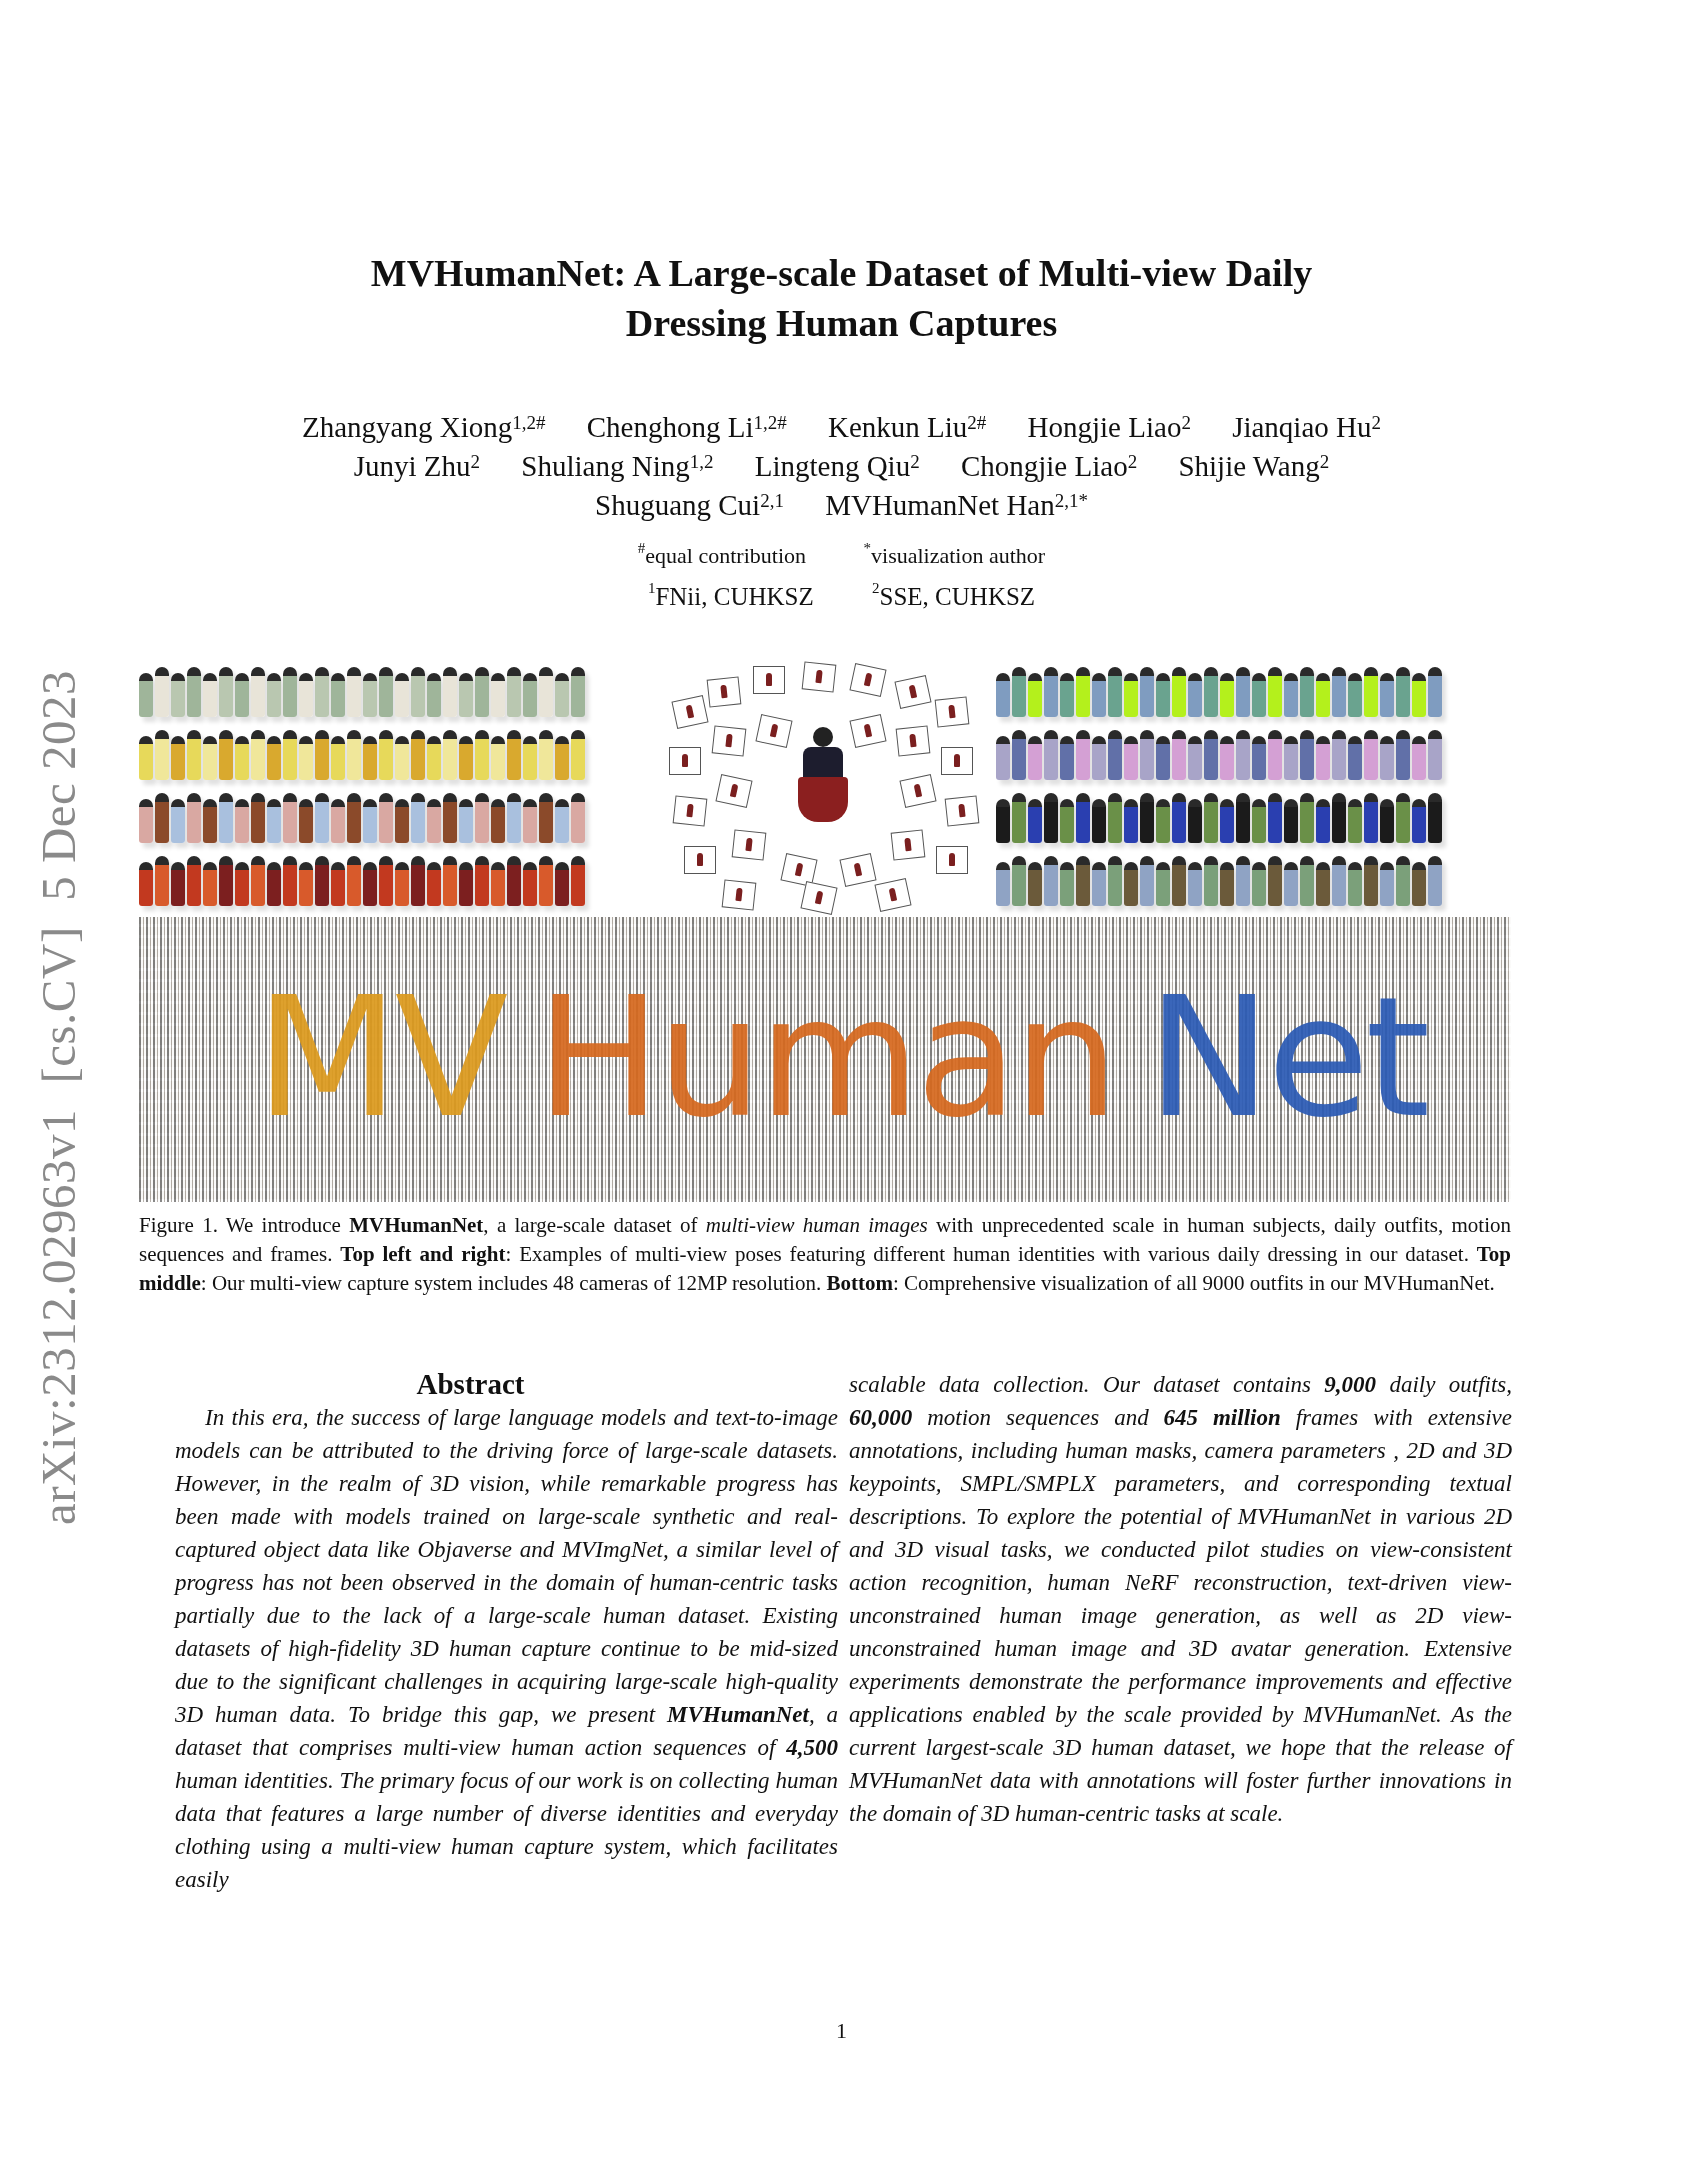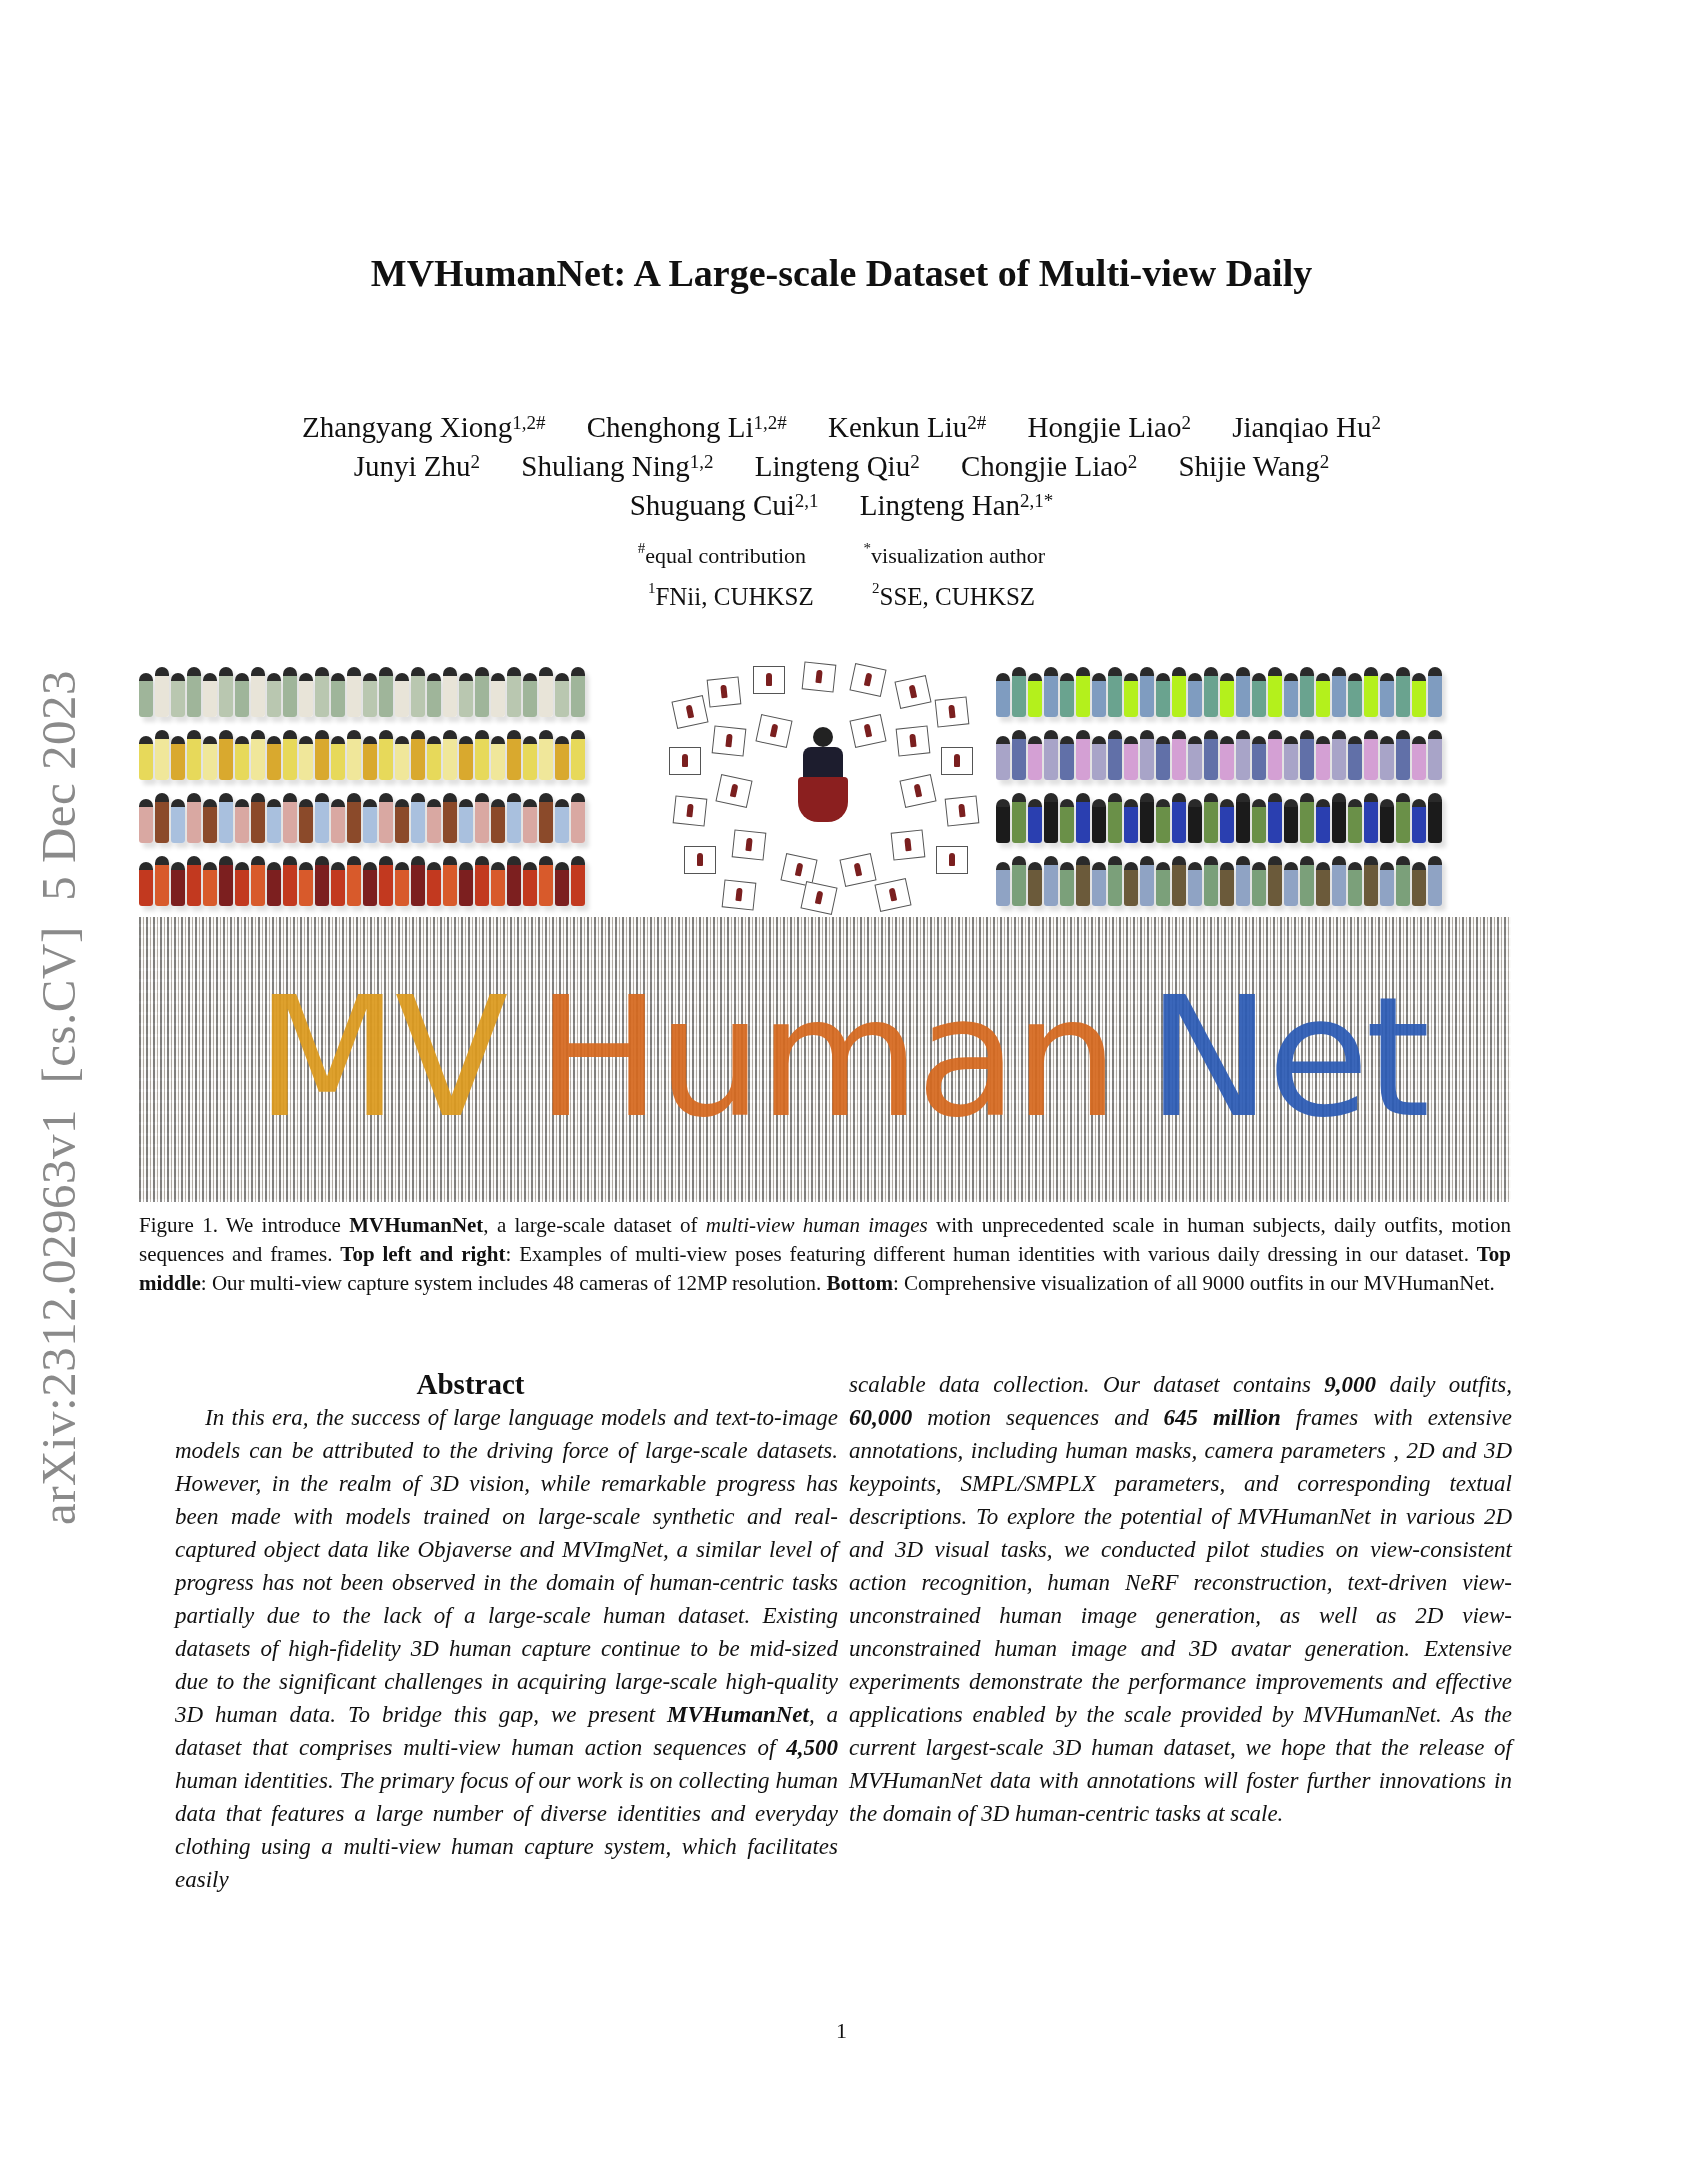--- a/index.html
+++ b/index.html
@@ -43,40 +43,41 @@
   .col b{font-weight:bold;}
   .page-num{position:absolute;left:0;width:1683px;top:2018px;text-align:center;font-size:22px;}
 </style>
 </head>
 <body>
 
 <div class="arxiv">arXiv:2312.02963v1  [cs.CV]  5 Dec 2023</div>
 
 <div class="title">
   <div>MVHumanNet: A Large-scale Dataset of Multi-view Daily</div>
+  <div>Dressing Human Captures</div>
 </div>
 
 <div class="authors">
   <div class="row">
     <span class="author"><span>Zhangyang Xiong</span><sup>1,2#</sup></span>
     <span class="author"><span>Chenghong Li</span><sup>1,2#</sup></span>
     <span class="author"><span>Kenkun Liu</span><sup>2#</sup></span>
     <span class="author"><span>Hongjie Liao</span><sup>2</sup></span>
     <span class="author"><span>Jianqiao Hu</span><sup>2</sup></span>
   </div>
   <div class="row">
     <span class="author"><span>Junyi Zhu</span><sup>2</sup></span>
     <span class="author"><span>Shuliang Ning</span><sup>1,2</sup></span>
     <span class="author"><span>Lingteng Qiu</span><sup>2</sup></span>
     <span class="author"><span>Chongjie Liao</span><sup>2</sup></span>
     <span class="author"><span>Shijie Wang</span><sup>2</sup></span>
   </div>
   <div class="row">
     <span class="author"><span>Shuguang Cui</span><sup>2,1</sup></span>
-    <span class="author"><span>Lingteng Han</span><sup>2,1*</sup></span>
+    <span class="author"><span>MVHumanNet Han</span><sup>2,1*</sup></span>
   </div>
 </div>
 
 <div class="notes" style="top:543px;">
   <span class="item"><sup>#</sup><span>equal contribution</span></span>
   <span class="item"><sup>*</sup><span>visualization author</span></span>
 </div>
 
 <div class="notes" style="top:583px;font-size:25px;">
   <span class="item"><sup>1</sup><span>FNii, CUHKSZ</span></span>

